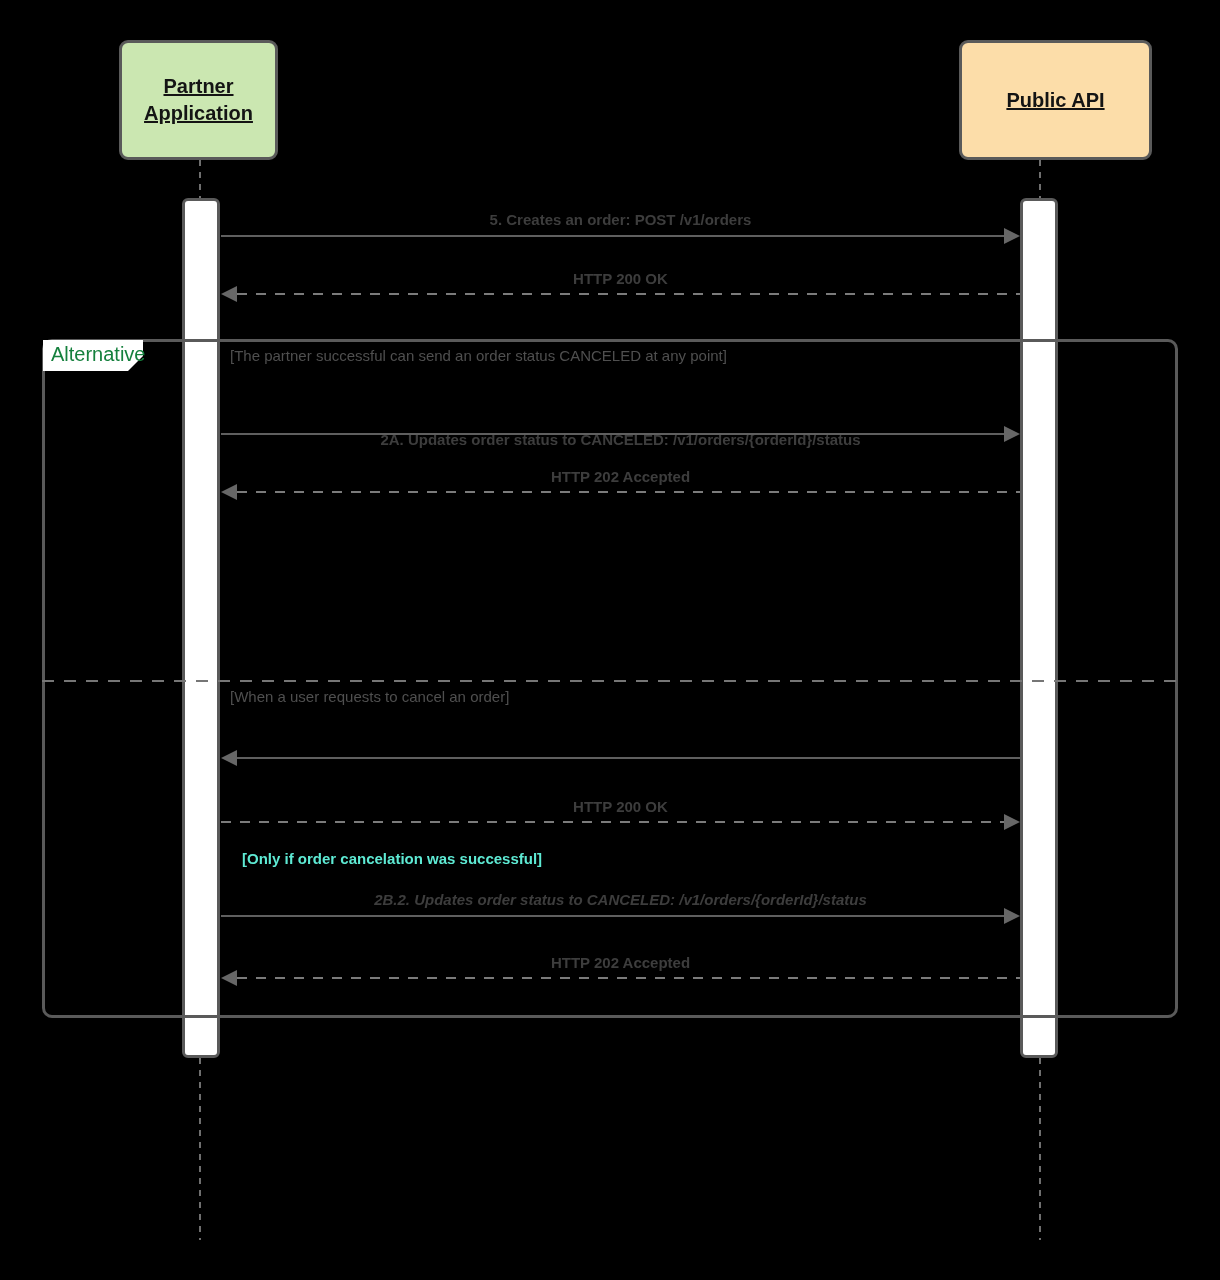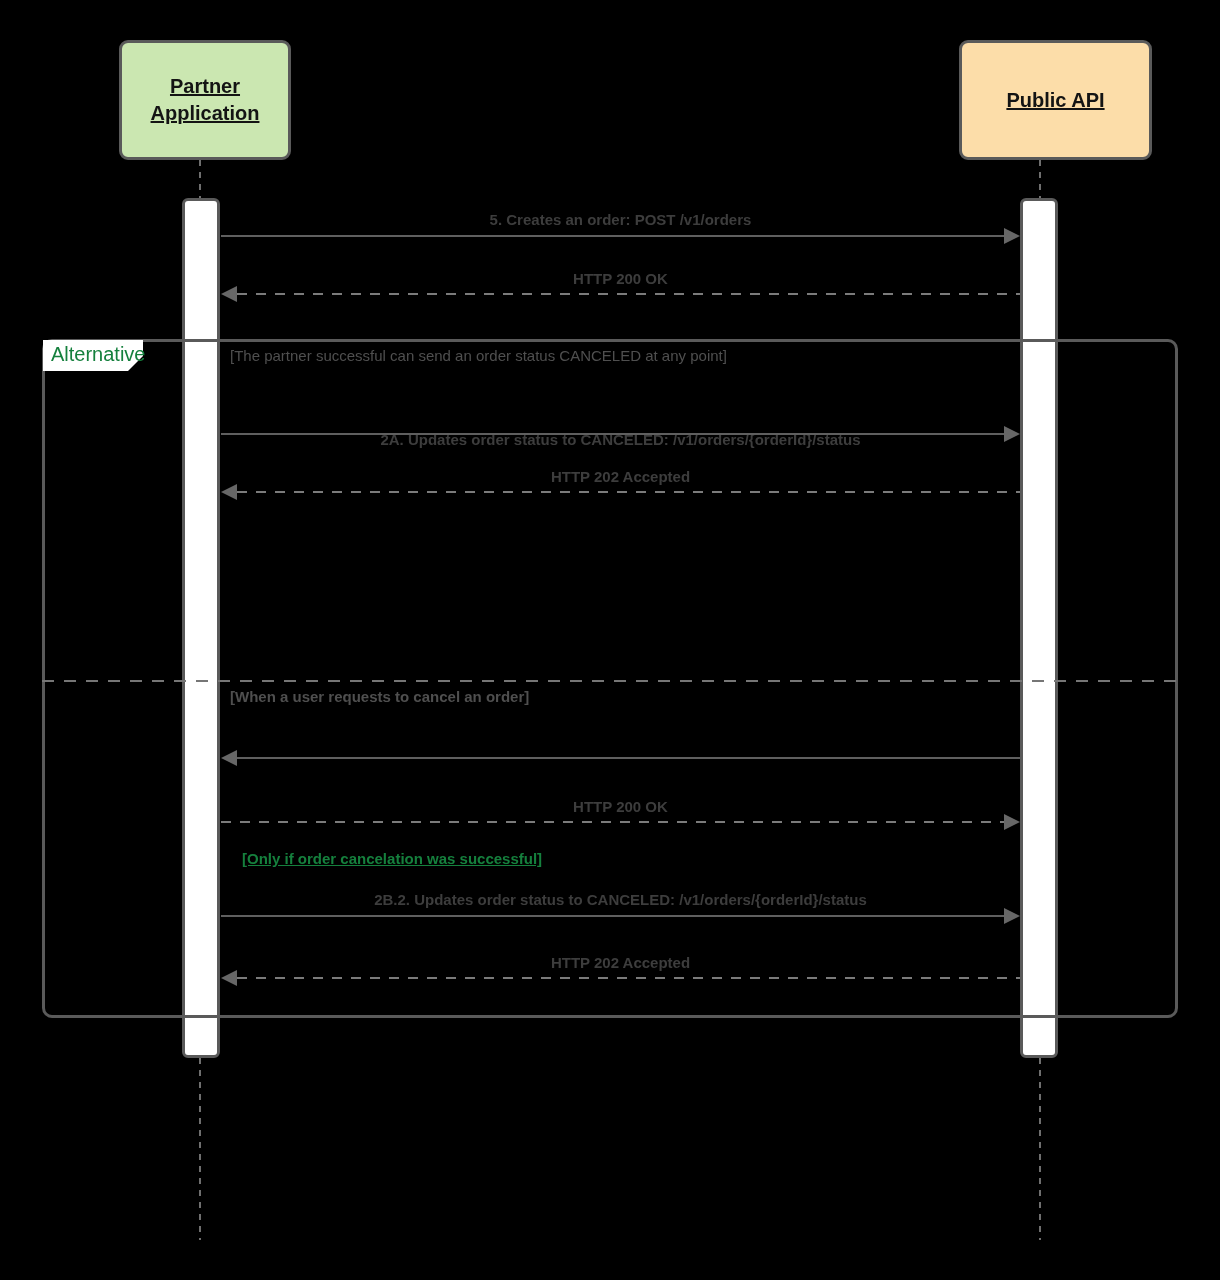--- a/index.html
+++ b/index.html
@@ -2,40 +2,40 @@
 <html><head>
 <meta charset="utf-8">
 <style>
   html,body{margin:0;padding:0;background:#000;}
   .stage{position:relative;width:1220px;height:1280px;background:#000;overflow:hidden;
          font-family:"Liberation Sans",sans-serif;}
   .actor-box{position:absolute;display:flex;align-items:center;justify-content:center;
          text-align:center;font-weight:bold;text-decoration:underline;font-size:20px;
          line-height:1.35;color:#141414;border:3px solid #5a5a5a;border-radius:9px;
          box-sizing:border-box;padding:0 12px;z-index:6;}
-  .actor-partner{left:119px;top:40px;width:172px;height:120px;background:#cbe7b1;}
+  .actor-partner{left:119px;top:40px;width:159px;height:120px;background:#cbe7b1;}
   .actor-public{left:959px;top:40px;width:193px;height:120px;background:#fcdda9;}
   .lifeline{position:absolute;width:2px;
          background:repeating-linear-gradient(to bottom,#6f6f6f 0 6px,transparent 6px 12px);
          z-index:0;}
   .activation{position:absolute;width:38px;background:#ffffff;border:3px solid #5a5a5a;
          border-radius:6px;box-sizing:border-box;z-index:2;}
   .frame{position:absolute;left:42px;top:339px;width:1136px;height:679px;
          border:3px solid #5a5a5a;border-radius:10px;box-sizing:border-box;z-index:3;}
   .frame-label{position:absolute;left:43px;top:340px;width:100px;height:31px;background:#ffffff;
          clip-path:polygon(0 0,100% 0,100% 52%,85% 100%,0 100%);z-index:4;}
   .frame-label-text{position:absolute;left:51px;top:343px;font-size:20px;color:#15803d;
          white-space:nowrap;z-index:5;}
   .divider{position:absolute;left:42px;top:680px;width:1136px;height:2px;
          background:repeating-linear-gradient(to right,#767676 0 12px,transparent 12px 22px);
          z-index:3;}
   .msg-label{position:absolute;left:221px;width:799px;font-size:15px;font-weight:bold;
          color:#3d3d3d;text-align:center;white-space:nowrap;z-index:4;}
   .guard{position:absolute;font-size:15px;color:#4f4f4f;white-space:nowrap;z-index:4;}
-  .guard-bold{font-weight:bold;color:#15803d;text-decoration:underline;}
+  .guard-bold{font-weight:bold;color:#5eead4;}
   .line-solid{position:absolute;height:2px;background:#5f5f5f;z-index:4;}
   .line-dashed{position:absolute;height:2px;
          background:repeating-linear-gradient(to right,#7b7b7b 0 10px,transparent 10px 19px);
          z-index:4;}
   .head{position:absolute;width:0;height:0;z-index:4;}
   .head-right{border-top:8px solid transparent;border-bottom:8px solid transparent;
          border-left:16px solid #676767;}
   .head-left{border-top:8px solid transparent;border-bottom:8px solid transparent;
          border-right:16px solid #676767;}
 </style>
@@ -71,32 +71,32 @@
   <div class="guard" style="left:230px;top:347px;">[The partner successful can send an order status CANCELED at any point]</div>
 
   <div class="msg-label" style="top:411px;margin-top:20px;">2A. Updates order status to CANCELED: /v1/orders/{orderId}/status</div>
   <div class="line-solid" style="left:221px;top:433px;width:783px;"></div>
   <div class="head head-right" style="left:1004px;top:426px;"></div>
 
   <div class="msg-label" style="top:468px;">HTTP 202 Accepted</div>
   <div class="line-dashed" style="left:237px;top:491px;width:783px;"></div>
   <div class="head head-left" style="left:221px;top:484px;"></div>
 
-  <div class="guard" style="left:230px;top:688px;font-weight:bold;">[When a user requests to cancel an order]</div>
+  <div class="guard" style="left:230px;top:688px;">[When a user requests to cancel an order]</div>
 
   <div class="line-solid" style="left:237px;top:757px;width:783px;"></div>
   <div class="head head-left" style="left:221px;top:750px;"></div>
 
   <div class="msg-label" style="top:798px;">HTTP 200 OK</div>
   <div class="line-dashed" style="left:221px;top:821px;width:783px;"></div>
   <div class="head head-right" style="left:1004px;top:814px;"></div>
 
   <div class="guard guard-bold" style="left:242px;top:850px;">[Only if order cancelation was successful]</div>
 
-  <div class="msg-label" style="top:891px;">2B.2. Updates order status to CANCELED: /v1/orders/{orderId}/status</div>
+  <div class="msg-label" style="top:891px;font-style:italic;">2B.2. Updates order status to CANCELED: /v1/orders/{orderId}/status</div>
   <div class="line-solid" style="left:221px;top:915px;width:783px;"></div>
   <div class="head head-right" style="left:1004px;top:908px;"></div>
 
   <div class="msg-label" style="top:954px;">HTTP 202 Accepted</div>
   <div class="line-dashed" style="left:237px;top:977px;width:783px;"></div>
   <div class="head head-left" style="left:221px;top:970px;"></div>
 
 </div>
 
 </body></html>

